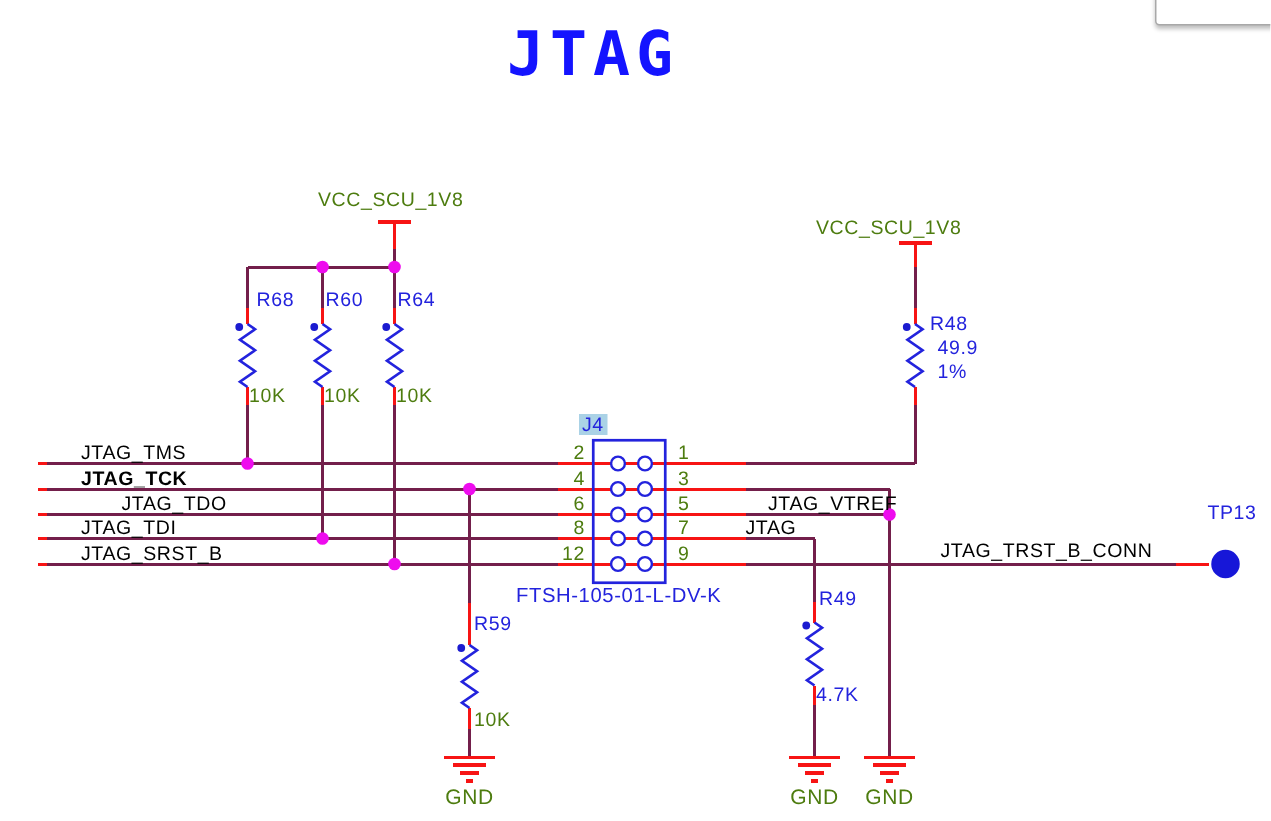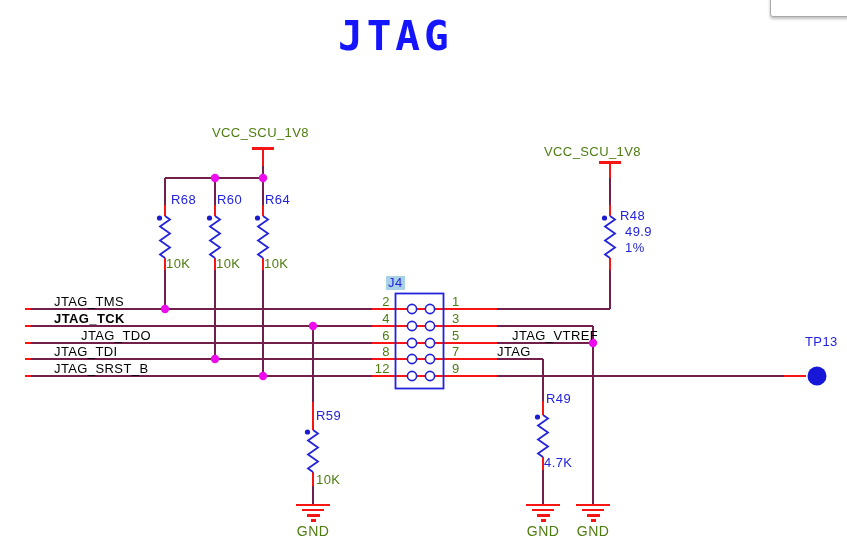--- a/index.html
+++ b/index.html
@@ -191,33 +191,35 @@
   <div class="t blue" style="left:546px;top:392px;">R49</div>
   <div class="t blue" style="left:544px;top:456px;">4.7K</div>
 
   <div class="t red" style="left:54px;top:295px;">JTAG_TMS</div>
   <div class="t red" style="left:54px;top:312px;font-weight:bold;">JTAG_TCK</div>
   <div class="t red" style="left:54px;top:329px;margin-left:27px;">JTAG_TDO</div>
   <div class="t red" style="left:54px;top:345px;">JTAG_TDI</div>
   <div class="t red" style="left:54px;top:362px;">JTAG_SRST_B</div>
   <div class="t red" style="left:512px;top:294px;margin-top:35px;">JTAG_VTREF</div>
   <div class="t red" style="left:497px;top:345px;">JTAG</div>
+  <div class="t red" style="left:627px;top:360px;">JTAG_TRST_B_CONN</div>
 
   <div class="t blk pinL" style="left:368px;top:295px;">2</div>
   <div class="t blk pinL" style="left:368px;top:312px;">4</div>
   <div class="t blk pinL" style="left:368px;top:329px;">6</div>
   <div class="t blk pinL" style="left:368px;top:345px;">8</div>
   <div class="t blk pinL" style="left:368px;top:362px;">12</div>
   <div class="t blk pinR" style="left:452px;top:295px;">1</div>
   <div class="t blk pinR" style="left:452px;top:312px;">3</div>
   <div class="t blk pinR" style="left:452px;top:329px;">5</div>
   <div class="t blk pinR" style="left:452px;top:345px;">7</div>
   <div class="t blk pinR" style="left:452px;top:362px;">9</div>
 
   <div class="t blue" id="j4ref" style="left:386px;top:276px;">J4</div>
+  <div class="t blue" style="left:344px;top:390px;font-size:13.5px;">FTSH-105-01-L-DV-K</div>
 
   <div class="t blue" style="left:805px;top:335px;">TP13</div>
 
   <div class="t blk" style="left:293px;top:524px;width:40px;text-align:center;font-size:14px;">GND</div>
   <div class="t blk" style="left:523px;top:524px;width:40px;text-align:center;font-size:14px;">GND</div>
   <div class="t blk" style="left:573px;top:524px;width:40px;text-align:center;font-size:14px;">GND</div>
 
 </div>
 
 </body></html>

